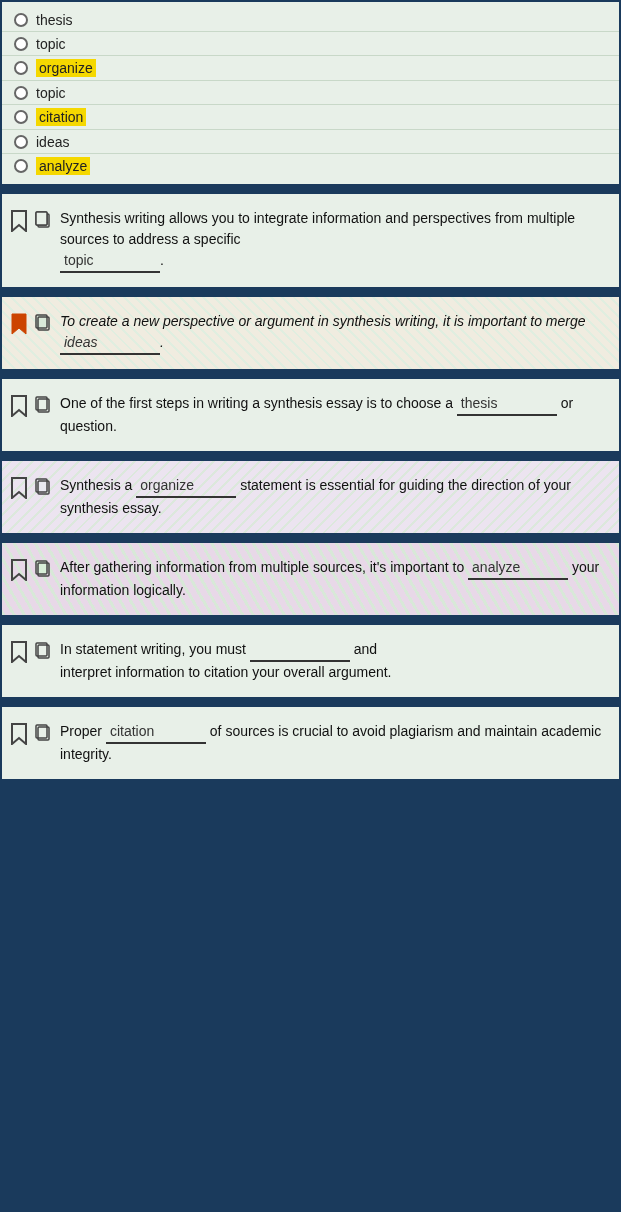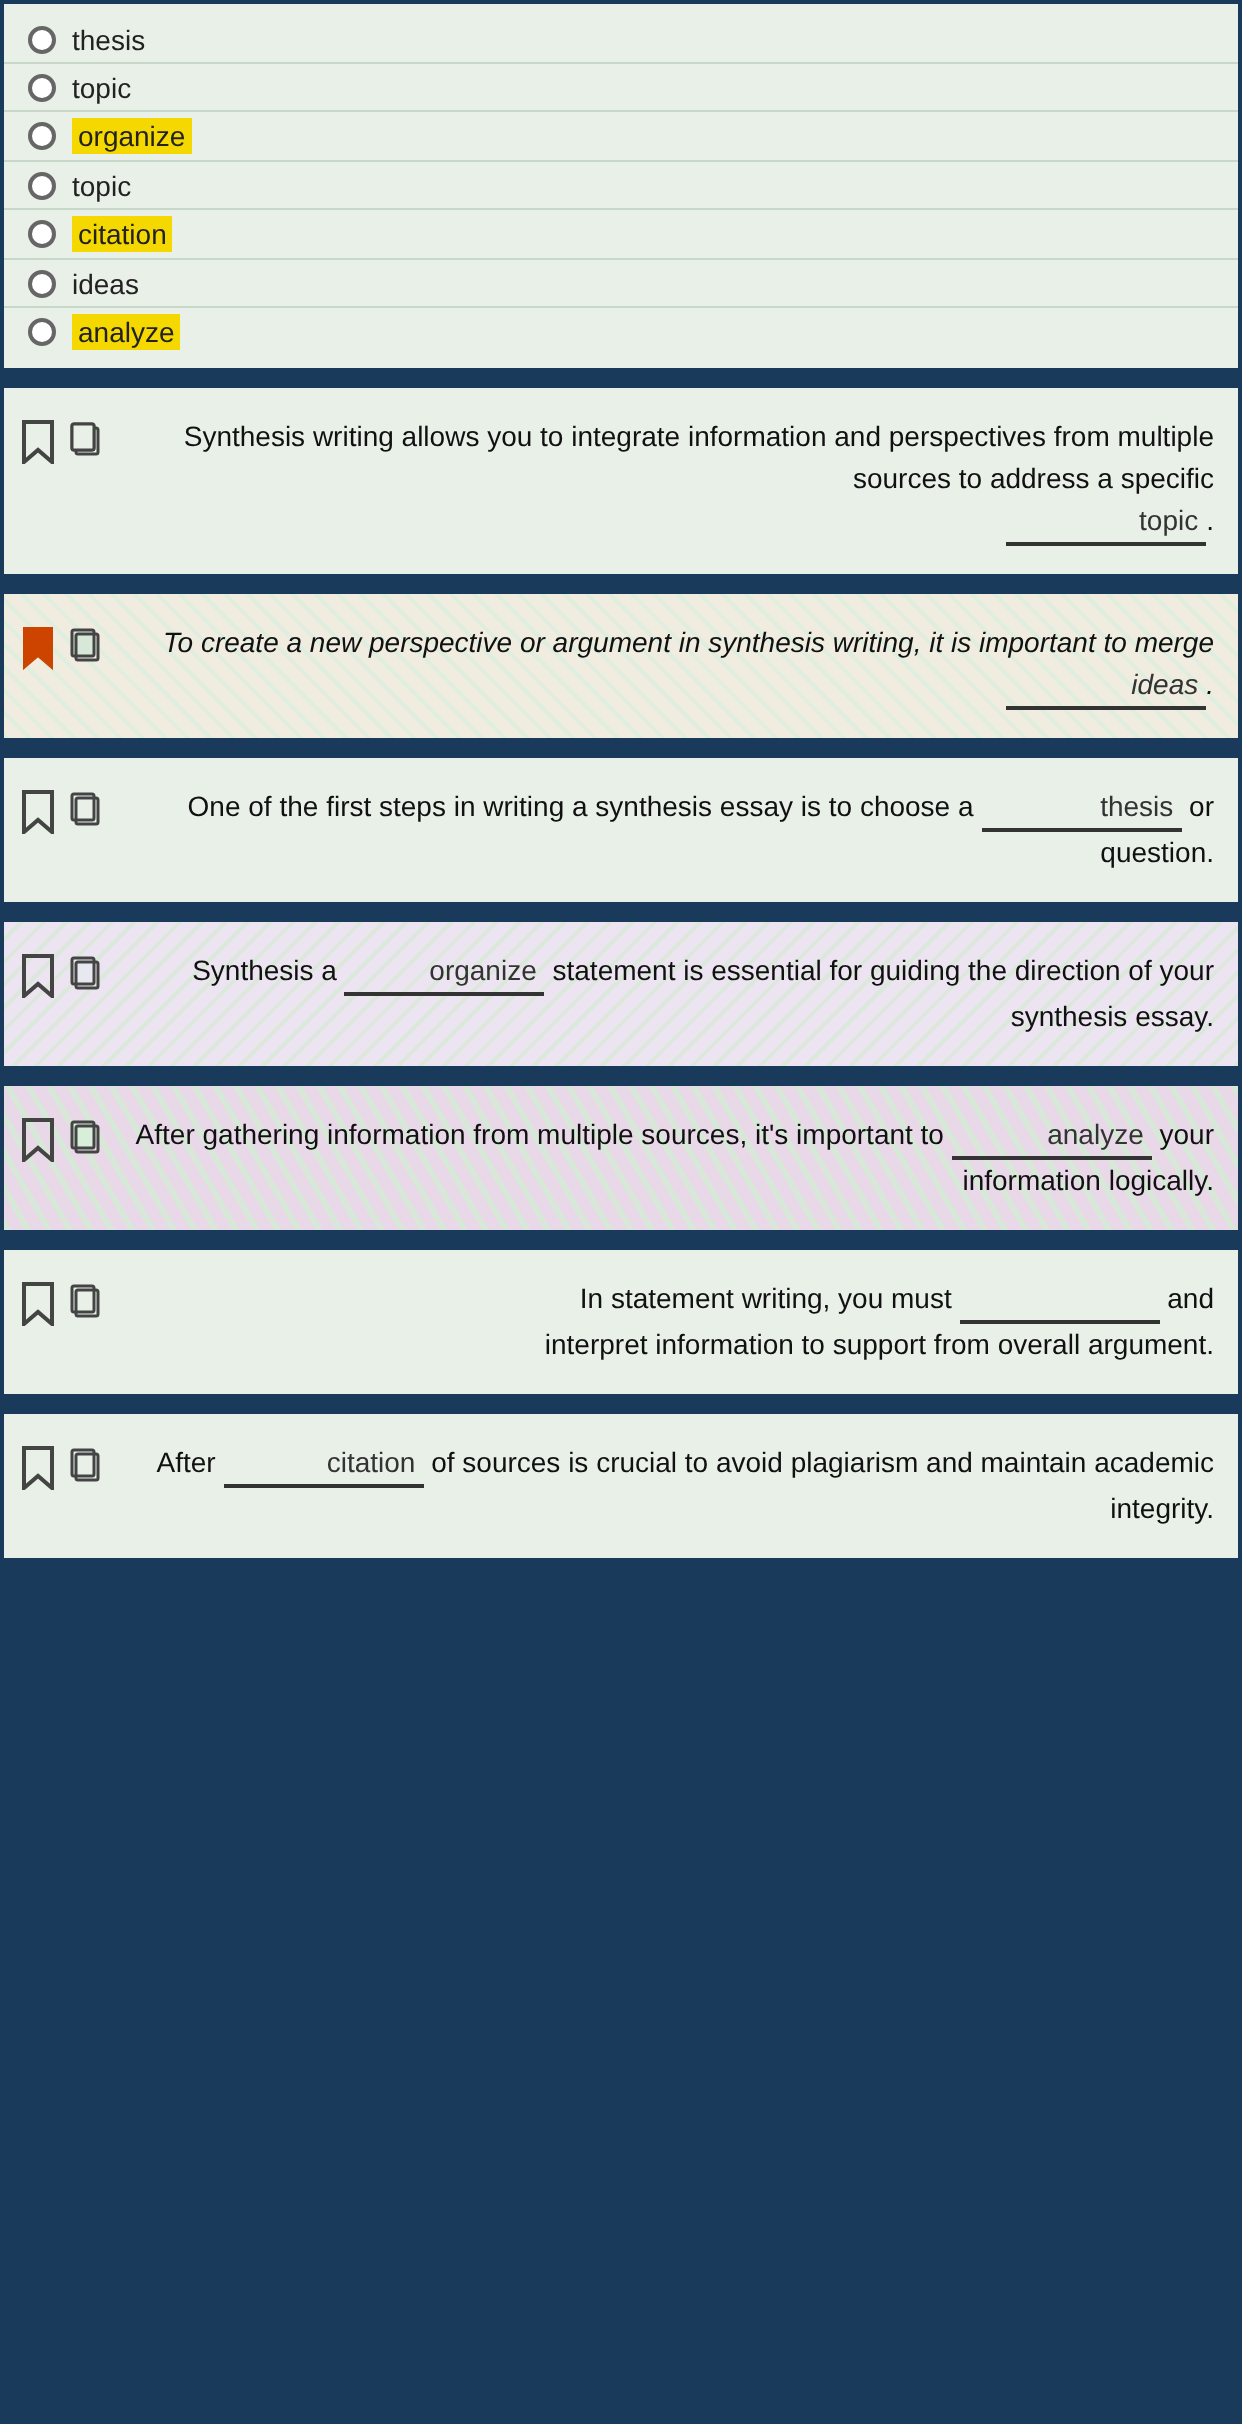--- a/index.html
+++ b/index.html
@@ -57,21 +57,20 @@
       background: #e8f0e8;
       border: 2px solid #1a3a5c;
       margin-bottom: 6px;
       padding: 14px 12px 14px 8px;
       position: relative;
     }
 
     .card-inner {
       display: flex;
       align-items: flex-start;
-      text-align: right;
     }
 
     .bookmark-icon {
       width: 18px;
       height: 22px;
       margin-right: 6px;
       flex-shrink: 0;
       margin-top: 2px;
     }
 
@@ -270,31 +269,31 @@
     </svg>
     <svg class="copy-icon" viewBox="0 0 18 18">
       <rect x="2" y="2" width="11" height="13" rx="1" fill="#e8f0e8" stroke="#444" stroke-width="1.5"></rect>
       <rect x="4" y="4" width="11" height="13" rx="1" fill="none" stroke="#444" stroke-width="1.5"></rect>
     </svg>
     <div class="card-text">
       <span>In statement writing, you must</span>
       <span class="fill-blank">&nbsp;&nbsp;&nbsp;&nbsp;&nbsp;&nbsp;&nbsp;&nbsp;&nbsp;&nbsp;&nbsp;&nbsp;&nbsp;&nbsp;</span>
       <span> and</span>
       <br>
-      <span>interpret information to support from overall argument.</span>
-    </div>
-  </div>
-</div>
-
-<div class="card">
-  <div class="card-inner">
-    <svg class="bookmark-icon" viewBox="0 0 18 22">
-      <polygon class="bm-outline" points="2,1 16,1 16,21 9,15 2,21"></polygon>
-    </svg>
-    <svg class="copy-icon" viewBox="0 0 18 18">
-      <rect x="2" y="2" width="11" height="13" rx="1" fill="#e8f0e8" stroke="#444" stroke-width="1.5"></rect>
-      <rect x="4" y="4" width="11" height="13" rx="1" fill="none" stroke="#444" stroke-width="1.5"></rect>
-    </svg>
-    <div class="card-text">
-      <span>After </span><span class="fill-blank">citation</span><span> of sources is crucial to avoid plagiarism and maintain academic integrity.</span>
+      <span>interpret information to citation your overall argument.</span>
+    </div>
+  </div>
+</div>
+
+<div class="card">
+  <div class="card-inner">
+    <svg class="bookmark-icon" viewBox="0 0 18 22">
+      <polygon class="bm-outline" points="2,1 16,1 16,21 9,15 2,21"></polygon>
+    </svg>
+    <svg class="copy-icon" viewBox="0 0 18 18">
+      <rect x="2" y="2" width="11" height="13" rx="1" fill="#e8f0e8" stroke="#444" stroke-width="1.5"></rect>
+      <rect x="4" y="4" width="11" height="13" rx="1" fill="none" stroke="#444" stroke-width="1.5"></rect>
+    </svg>
+    <div class="card-text">
+      <span>Proper </span><span class="fill-blank">citation</span><span> of sources is crucial to avoid plagiarism and maintain academic integrity.</span>
     </div>
   </div>
 </div>
 
 </body></html>

